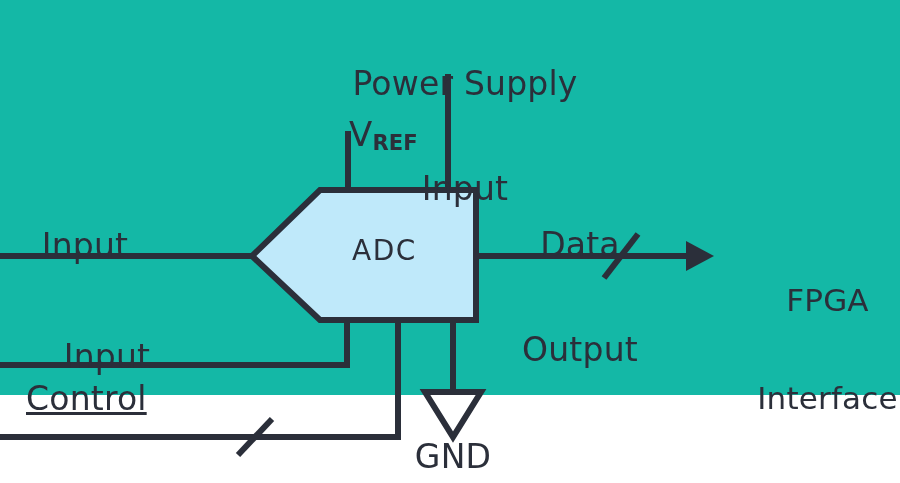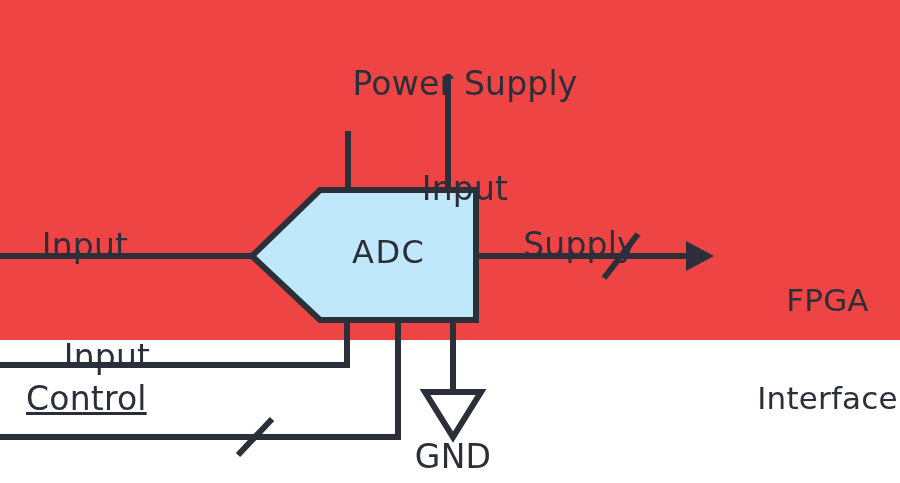--- a/index.html
+++ b/index.html
@@ -1,27 +1,27 @@
 <!DOCTYPE html>
 <html><head>
 <meta charset="utf-8">
 <style>
   html,body{margin:0;padding:0;background:#ffffff;}
   body{width:900px;height:483px;overflow:hidden;
        font-family:"DejaVu Sans","Liberation Sans",sans-serif;}
-  #stage{position:relative;width:900px;height:340px;background:#ef4444;}
+  #stage{position:relative;width:900px;height:395px;background:#14b8a6;}
   svg#diagram{position:absolute;left:0;top:0;width:900px;height:483px;display:block;}
   .lbl{position:absolute;color:#2b2f3a;font-family:"DejaVu Sans","Liberation Sans",sans-serif;
        font-weight:400;line-height:1.06;white-space:pre;letter-spacing:0.2px;}
   .big{font-size:33px;}
   .mid{font-size:31px;}
   .center{text-align:center;}
   .vref{font-size:34px;}
   .vref sub{font-size:0.62em;font-weight:700;letter-spacing:0px;vertical-align:-0.18em;}
-  .adctxt{font-size:32px;letter-spacing:1.5px;}
+  .adctxt{font-size:28px;letter-spacing:1.5px;}
 </style>
 </head>
 <body>
 
 <div id="stage">
 
   <svg id="diagram" viewBox="0 0 900 483">
 
     <polygon points="320,190 476,190 476,320 320,320 252,256" fill="#bfe9fa" stroke="#2b2f3a" stroke-width="6" stroke-linejoin="miter"></polygon>
 
@@ -45,35 +45,39 @@
     <polygon points="686,241 714,256 686,271" fill="#2b2f3a" stroke="none"></polygon>
 
     <line x1="604" y1="278" x2="638" y2="234" stroke="#2b2f3a" stroke-width="6"></line>
   </svg>
 
   <div class="lbl big center" style="left:325px;top:-3px;width:280px;">
     <div>Power Supply</div>
     <div>Input</div>
   </div>
 
+  <div class="lbl vref" style="left:305px;top:80px;">
+    <span>V</span><sub>REF</sub>
+  </div>
 
   <div class="lbl big center" style="left:0px;top:159px;width:170px;">
     <div>Input</div>
   </div>
 
   <div class="lbl big center" style="left:22px;top:270px;width:170px;">
     <div>Input</div>
   </div>
 
   <div class="lbl big" style="left:26px;top:382px;text-decoration:underline;">Control</div>
 
   <div class="lbl adctxt" style="left:352px;top:236px;">ADC</div>
 
   <div class="lbl big center" style="left:495px;top:158px;width:170px;">
-    <div>Supply</div>
+    <div>Data</div>
+    <div>Output</div>
   </div>
 
   <div class="lbl mid center" style="left:745px;top:218px;width:165px;">
     <div>FPGA</div>
     <div>Interface</div>
   </div>
 
   <div class="lbl big center" style="left:393px;top:440px;width:120px;text-align:center;">GND</div>
 
 </div>

